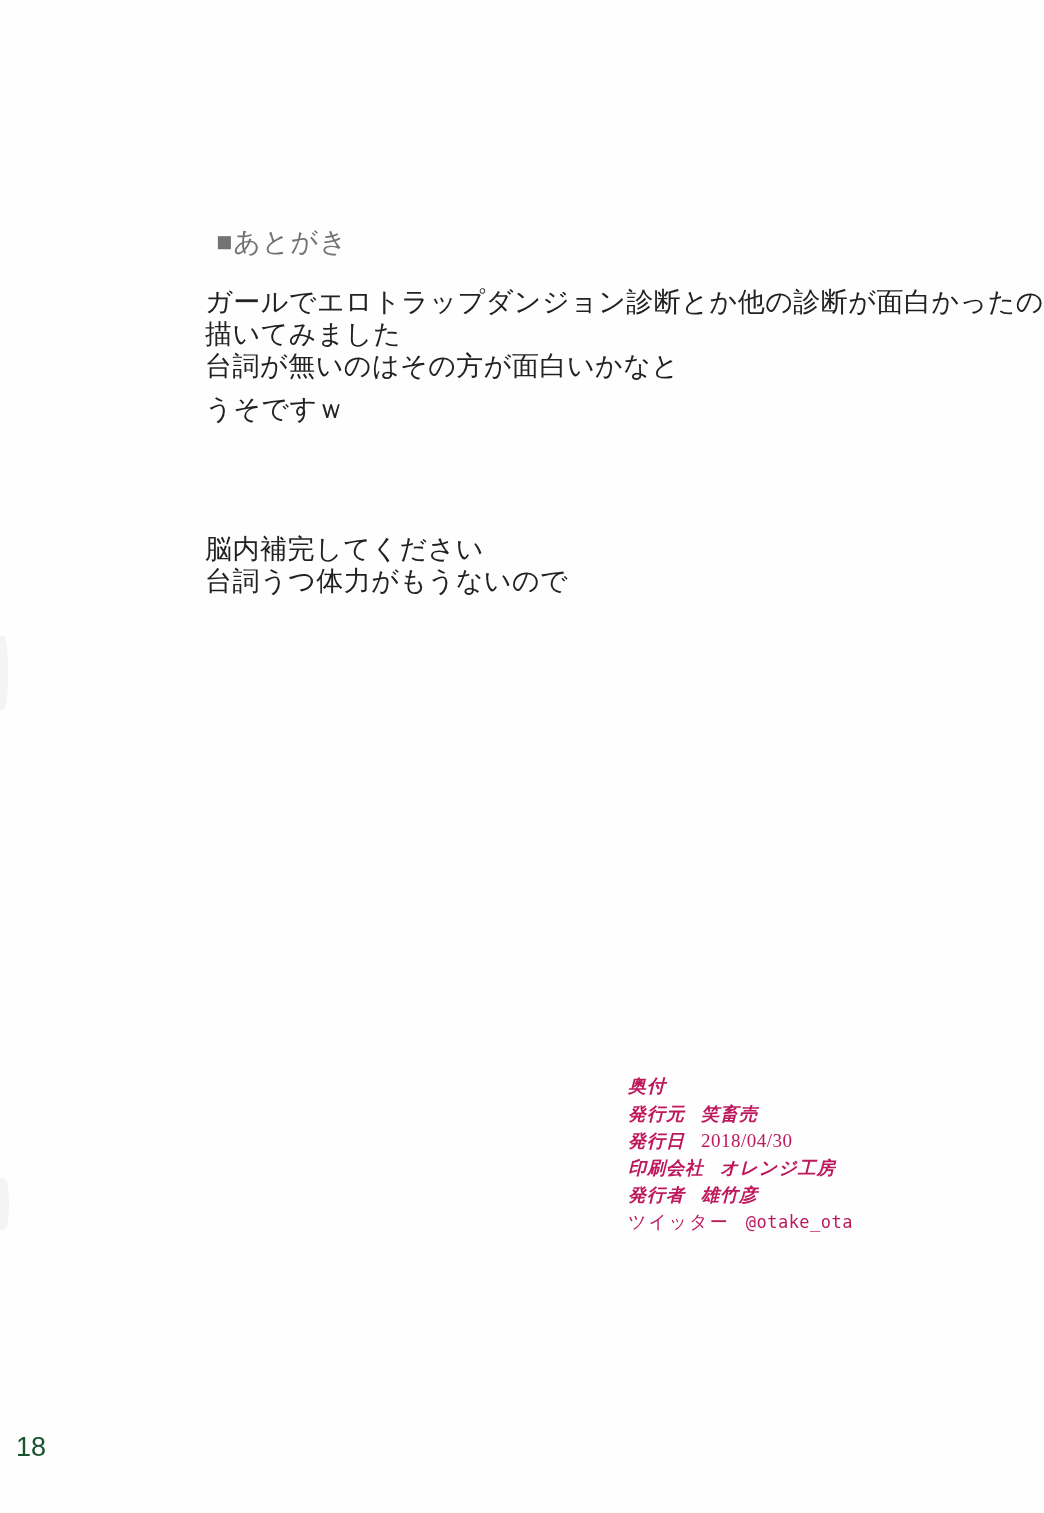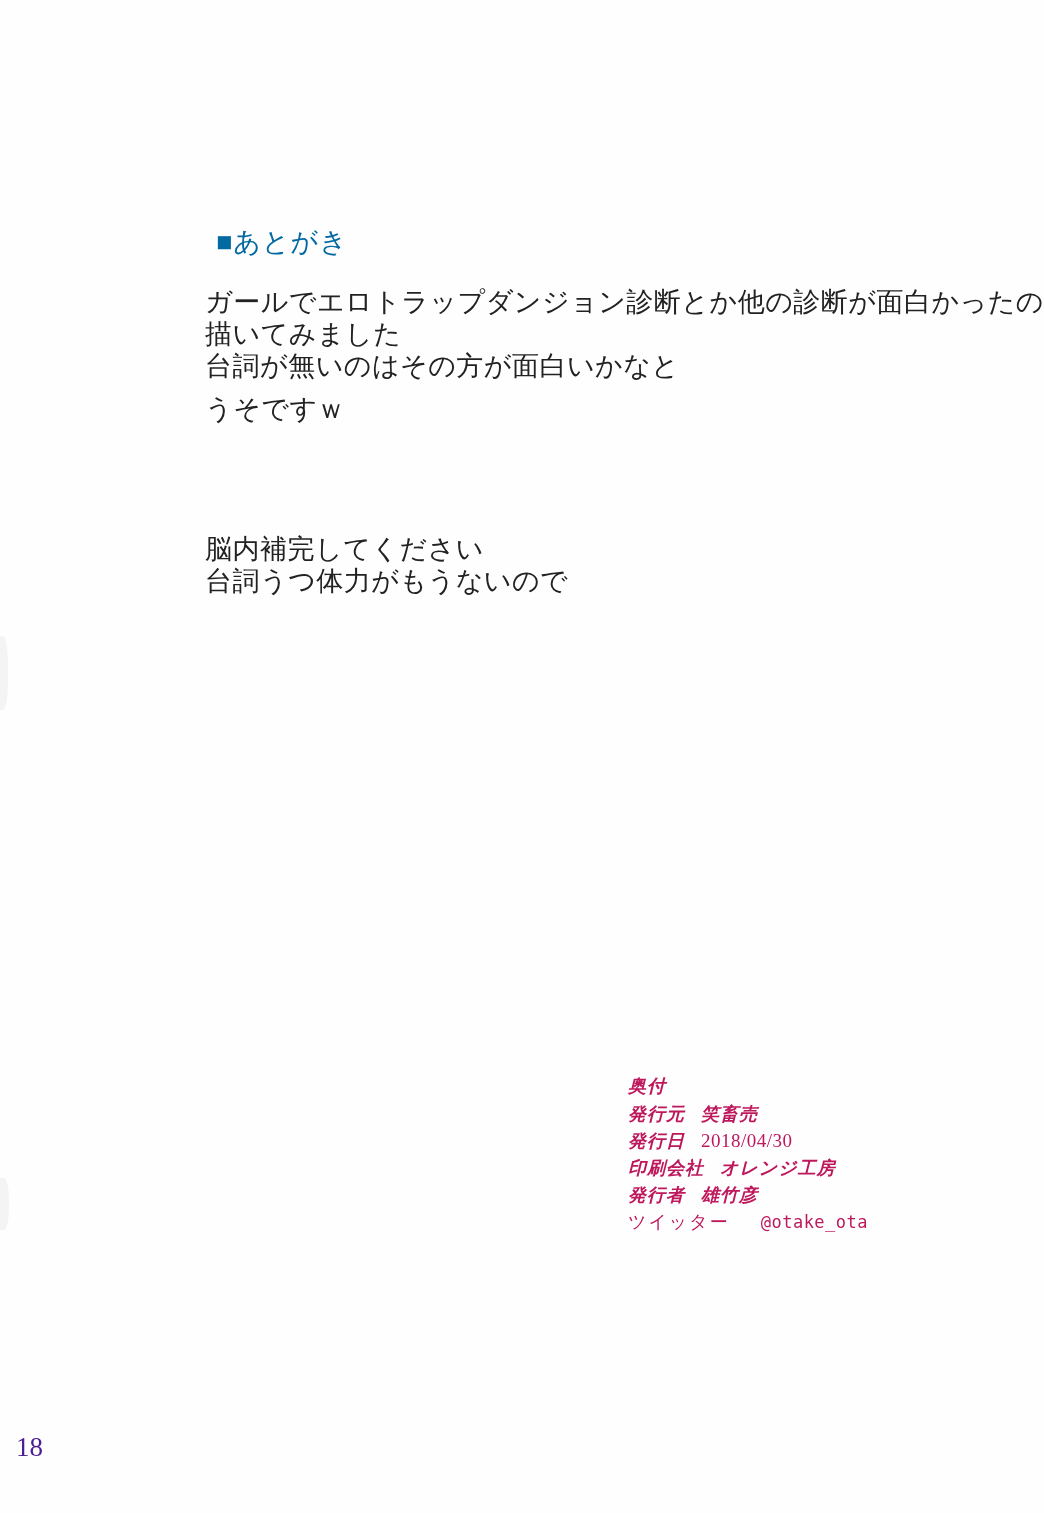--- a/index.html
+++ b/index.html
@@ -23,21 +23,21 @@
 
   
   .afterword-heading {
     position: absolute;
     left: 216px;
     top: 224px;
     font-size: 27px;
     font-weight: normal;
     margin: 0;
     letter-spacing: 1px;
-    color: #0369a1;
+    color: #737373;
   }
   .para {
     position: absolute;
     left: 205px;
     margin: 0;
     font-size: 27px;
     line-height: 32px;
     letter-spacing: 0.5px;
     color: #222;
     white-space: nowrap;
@@ -92,35 +92,34 @@
     font-weight: normal;
     font-style: normal;
     letter-spacing: 2px;
   }
   .row-plain .col-value {
     font-weight: normal;
     font-style: normal;
     font-family: "DejaVu Sans Mono", monospace;
     font-size: 17px;
     letter-spacing: 0.5px;
-    margin-left: 15px;
   }
   .row-url .col-value {
     font-size: 17px;
     letter-spacing: 0px;
   }
 
   
   .page-number {
     position: absolute;
     left: 16px;
     top: 1432px;
-    font-family: Liberation Serif, serif;
+    font-family: Liberation Sans, sans-serif;
     font-size: 27px;
-    color: #4c1d95;
+    color: #14532d;
   }
 
   
   .smudge {
     position: absolute;
     background: #f4f4f4;
     border-radius: 40%;
   }
   .smudge-1 { left: -4px; top: 636px; width: 12px; height: 74px; }
   .smudge-2 { left: -5px; top: 1178px; width: 14px; height: 52px; }

